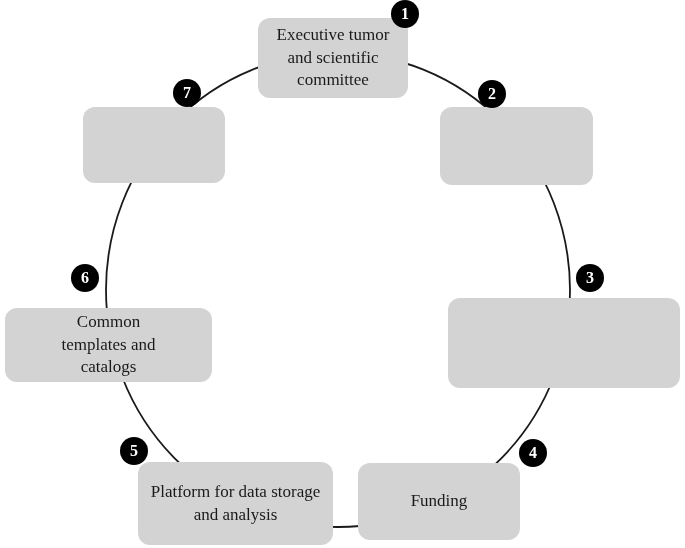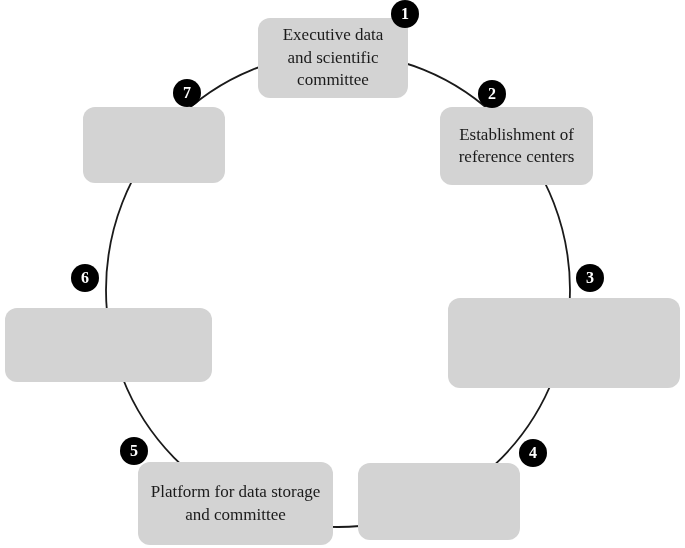--- a/index.html
+++ b/index.html
@@ -65,46 +65,48 @@
 <body>
 
 <div class="figure">
 
   <svg class="circle-svg" width="685" height="548" aria-hidden="true">
     <ellipse cx="338" cy="290" rx="232" ry="237" fill="none" stroke="#1a1a1a" stroke-width="1.8"></ellipse>
   </svg>
 
   <div class="step s1">
     <span class="badge">1</span>
-    <div class="step-label">Executive data
+    <div class="step-label">Executive tumor
 and scientific
 committee</div>
   </div>
 
   <div class="step s2">
     <span class="badge">2</span>
-    <div class="step-label">Establishment of
-reference centers</div>
   </div>
 
   <div class="step s3">
     <span class="badge">3</span>
   </div>
 
   <div class="step s4">
     <span class="badge">4</span>
+    <div class="step-label">Funding</div>
   </div>
 
   <div class="step s5">
     <span class="badge">5</span>
     <div class="step-label">Platform for data storage
-and committee</div>
+and analysis</div>
   </div>
 
   <div class="step s6">
     <span class="badge">6</span>
+    <div class="step-label">Common
+templates and
+catalogs</div>
   </div>
 
   <div class="step s7">
     <span class="badge">7</span>
   </div>
 
 </div>
 
 </body></html>

